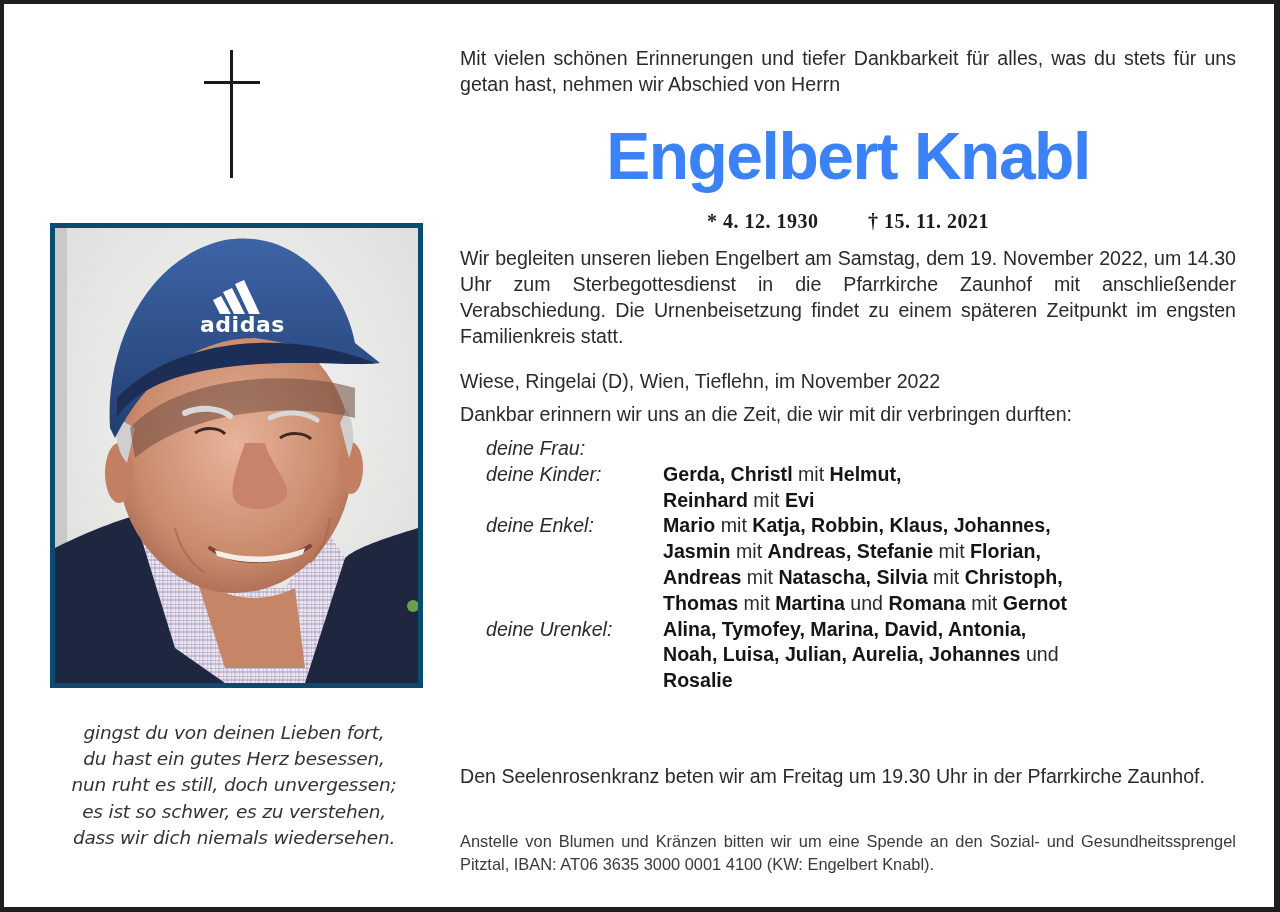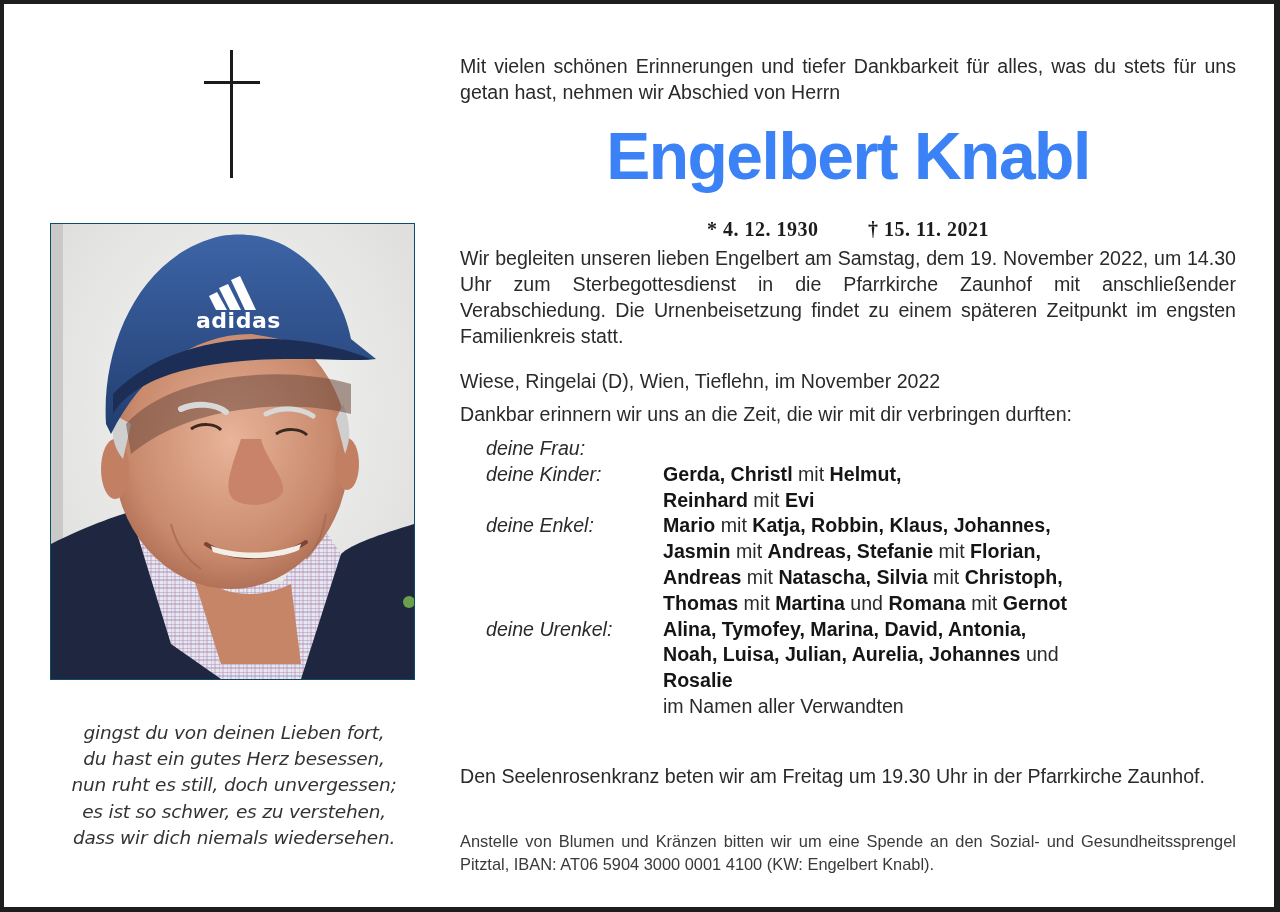--- a/index.html
+++ b/index.html
@@ -10,21 +10,21 @@
   .card {
     position:absolute; left:4px; top:4px; width:1270px; height:903px;
     background:#ffffff;
   }
   .cross { position:absolute; left:200px; top:46px; width:56px; height:128px; }
   .cross .v { position:absolute; left:26px; top:0; width:3px; height:128px; background:#1b1b1b; }
   .cross .h { position:absolute; left:0; top:31px; width:56px; height:3px; background:#1b1b1b; }
 
   .photo {
     position:absolute; left:46px; top:219px; width:363px; height:455px;
-    border:1px solid #0c4a6e; overflow:hidden; background:#f2f2f0;
+    border:5px solid #0c4a6e; overflow:hidden; background:#f2f2f0;
   }
   .photo svg { display:block; }
 
   .poem {
     position:absolute; left:40px; top:716px; width:380px; text-align:center;
     font-family:"DejaVu Sans", sans-serif; font-style:italic; font-size:18.5px;
     line-height:26.2px; color:#333; letter-spacing:-0.2px;
   }
   .poem div { white-space:nowrap; }
 
@@ -34,21 +34,21 @@
   .name {
     position:absolute; left:456px; top:112px; width:776px; text-align:center;
     font-family:"Liberation Sans", sans-serif; font-weight:bold; font-size:66px; line-height:80px;
     color:#3b82f6; letter-spacing:-1.5px;
   }
   .dates {
     position:absolute; left:456px; top:200px; width:776px; text-align:center;
     font-family:"Liberation Serif", serif; font-weight:bold; font-size:20px; line-height:26px; color:#1c1c1c;
     letter-spacing:0.5px;
   }
-  .dates span { display:inline-block; margin:12px 22px; }
+  .dates span { display:inline-block; margin:4px 22px; }
   .service { top:241px; }
   .place { top:364px; }
   .thanks { top:397px; }
 
   .family { position:absolute; left:482px; top:432px; width:760px; font-size:19.6px; line-height:25.8px; color:#2a2a2a; }
   .frow { display:flex; }
   .flabel { width:177px; flex:none;font-style:italic; }
   .fvals { flex:1; }
   .fvals b { font-weight:bold; color:#151515; }
   .fvals div { white-space:nowrap; }
@@ -136,21 +136,21 @@
   </div>
 
   <div class="poem">
     <div>gingst du von deinen Lieben fort,</div>
     <div>du hast ein gutes Herz besessen,</div>
     <div>nun ruht es still, doch unvergessen;</div>
     <div>es ist so schwer, es zu verstehen,</div>
     <div>dass wir dich niemals wiedersehen.</div>
   </div>
 
-  <div class="right p intro" style="position:absolute;margin-top:8px;">Mit vielen schönen Erinnerungen und tiefer Dankbarkeit für alles, was du stets für uns getan hast, nehmen wir Abschied von Herrn</div>
+  <div class="right p intro" style="position:absolute;">Mit vielen schönen Erinnerungen und tiefer Dankbarkeit für alles, was du stets für uns getan hast, nehmen wir Abschied von Herrn</div>
 
   <div class="name">Engelbert Knabl</div>
 
   <div class="dates">
     <span>* 4. 12. 1930</span>
     <span>† 15. 11. 2021</span>
   </div>
 
   <div class="right p service" style="position:absolute;">Wir begleiten unseren lieben Engelbert am Samstag, dem 19. November 2022, um 14.30 Uhr zum Sterbegottesdienst in die Pfarrkirche Zaunhof mit anschließender Verabschiedung. Die Urnenbeisetzung findet zu einem späteren Zeitpunkt im engsten Familienkreis statt.</div>
   <div class="right p place" style="position:absolute;">Wiese, Ringelai (D), Wien, Tieflehn, im November 2022</div>
@@ -179,21 +179,18 @@
       <div class="frow">
         <div class="flabel">deine Urenkel:</div>
         <div class="fvals">
           <div><b>Alina, Tymofey, Marina, David, Antonia,</b></div>
           <div><b>Noah, Luisa, Julian, Aurelia, Johannes</b><span> und</span></div>
           <div><b>Rosalie</b></div>
         </div>
       </div>
       <div class="frow">
         <div class="flabel"></div>
-        <div class="fvals">
-          <div><span>im Namen aller Verwandten</span></div>
-        </div>
       </div>
     </div>
 
   <div class="right p rosary" style="position:absolute;">Den Seelenrosenkranz beten wir am Freitag um 19.30 Uhr in der Pfarrkirche Zaunhof.</div>
-  <div class="right p donation" style="position:absolute;">Anstelle von Blumen und Kränzen bitten wir um eine Spende an den Sozial- und Gesundheitssprengel Pitztal, IBAN: AT06 5904 3000 0001 4100 (KW: Engelbert Knabl).</div>
+  <div class="right p donation" style="position:absolute;">Anstelle von Blumen und Kränzen bitten wir um eine Spende an den Sozial- und Gesundheitssprengel Pitztal, IBAN: AT06 3635 3000 0001 4100 (KW: Engelbert Knabl).</div>
 </div>
 
 </body></html>

